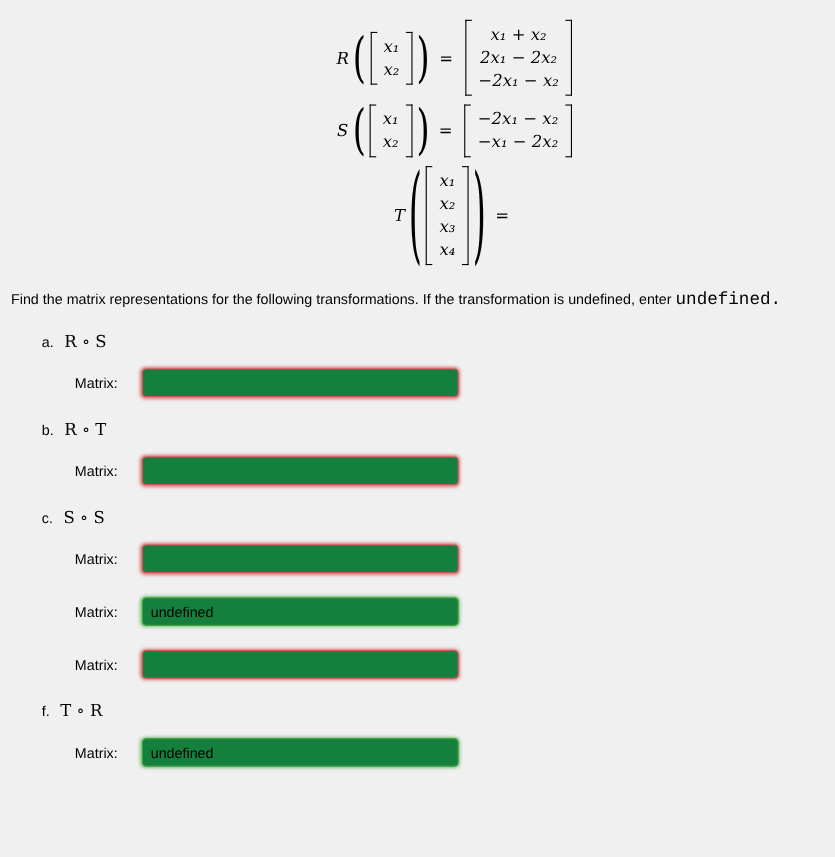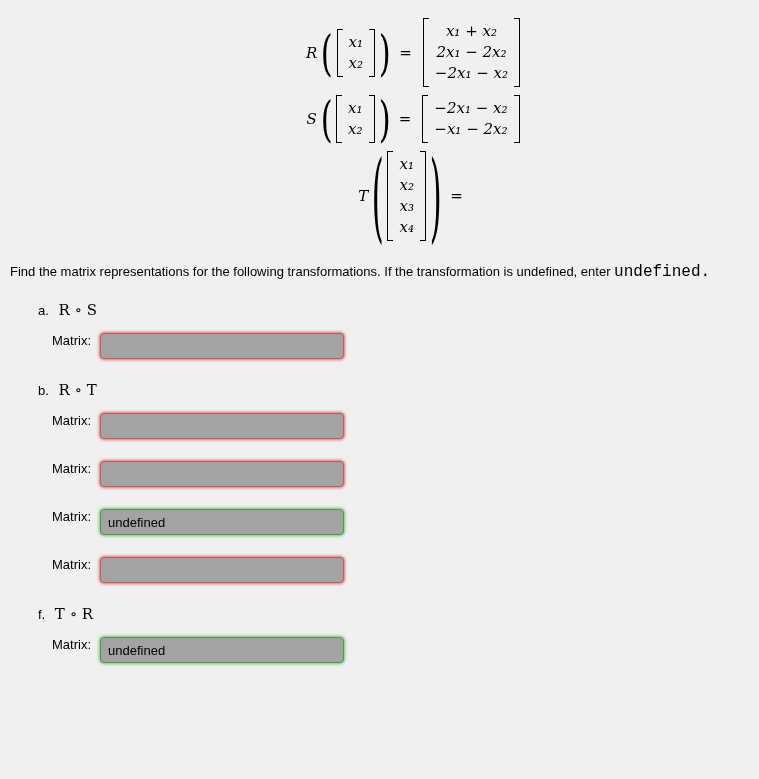--- a/index.html
+++ b/index.html
@@ -78,28 +78,28 @@
   }
 
   .parts { margin: 20px 0 0 28px; }
   .part { margin-bottom: 18px; }
   .part-head { margin-bottom: 13px; line-height: 19px; }
   .part-label { font-size: 13px; margin-right: 6px; }
   .part-expr {
     font-family: "DejaVu Serif", serif;
     font-size: 15px;
   }
-  .answer-row { margin-left: 14px; display: flex; align-items: flex-start; height: 30px; }
+  .answer-row { margin-left: 30px; display: flex; align-items: center; height: 30px; gap: 13px; }
   .matrix-label { margin-right: 9px; }
   .answer-box {
-    width: 244px;
+    width: 288px;
     height: 26px;
     border-radius: 4px;
     border: 1px solid #aaa;
-    background: #a3a3a3;
+    background: #15803d;
     font-family: "Liberation Sans", sans-serif;
     font-size: 13px;
     padding: 2px 7px;
     outline: none;
     color: #000;
   }
   .answer-row[data-state="empty"] .answer-box {
     border: 1px solid #cc5555;
     box-shadow: 0 0 3px 1px rgba(204, 70, 70, 0.75);
   }
@@ -182,20 +182,24 @@
         <span class="part-label">b.</span>
         <span class="part-expr">R ∘ T</span>
       </div>
       <div class="answer-row" data-state="empty">
         <span class="matrix-label">Matrix:</span>
         <input type="text" class="answer-box" value="" style="">
       </div>
     </div>
 
     <div class="part">
+      <div class="part-head">
+        <span class="part-label">c.</span>
+        <span class="part-expr">S ∘ S</span>
+      </div>
       <div class="answer-row" data-state="empty">
         <span class="matrix-label">Matrix:</span>
         <input type="text" class="answer-box" value="" style="">
       </div>
     </div>
 
     <div class="part">
       <div class="answer-row" data-state="answered">
         <span class="matrix-label">Matrix:</span>
         <input type="text" class="answer-box" value="undefined" style="">

